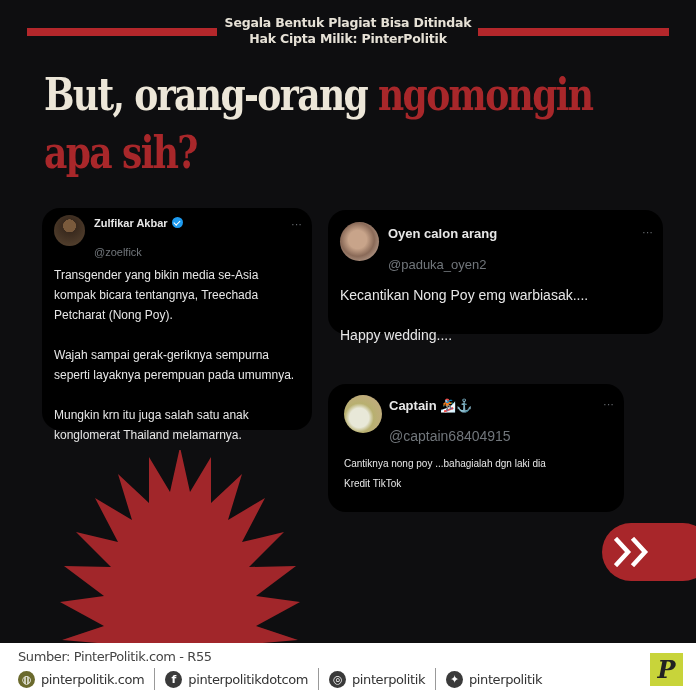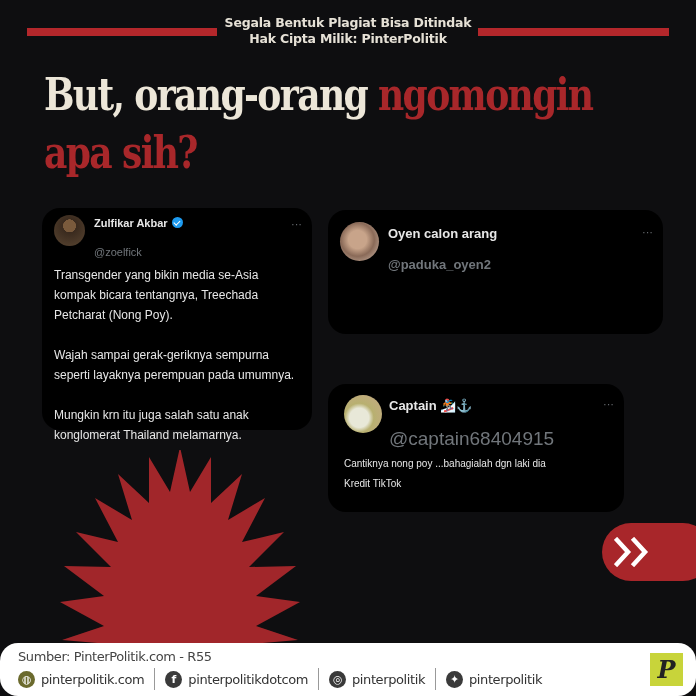--- a/index.html
+++ b/index.html
@@ -13,21 +13,21 @@
   .burst{position:absolute;left:20px;top:450px;}
   .card{position:absolute;background:#000;border-radius:18px;}
   .avatar{position:absolute;border-radius:50%;overflow:hidden;}
   .name{position:absolute;font-weight:bold;color:#e7e7e7;white-space:nowrap;}
   .handle{position:absolute;color:#71767b;white-space:nowrap;margin-top:14px;}
   .dots{position:absolute;color:#6b6f74;font-size:11px;letter-spacing:0;}
   .body{position:absolute;color:#e7e7e7;white-space:pre-line;}
   .verified{display:inline-block;width:11px;height:11px;border-radius:50%;background:#1d9bf0;vertical-align:-1px;margin-left:4px;position:relative;}
   .verified:after{content:"";position:absolute;left:3.5px;top:2px;width:2.5px;height:5px;border:solid #fff;border-width:0 1.6px 1.6px 0;transform:rotate(45deg);}
   .next{position:absolute;left:602px;top:523px;width:110px;height:58px;border-radius:29px;background:#a8262a;}
-  .footer{position:absolute;left:0;top:643px;width:696px;height:53px;background:#fff;border-radius:18px;}
+  .footer{position:absolute;left:0;top:643px;width:696px;height:53px;background:#fff;}
   .src{position:absolute;left:18px;top:6px;font-size:13px;color:#444;font-family:"DejaVu Sans",sans-serif;letter-spacing:-0.4px;}
   .socials{position:absolute;left:18px;top:25px;display:flex;align-items:center;font-size:13px;color:#333;font-family:"DejaVu Sans",sans-serif;letter-spacing:-0.4px;}
   .soc{display:flex;align-items:center;gap:6px;padding-right:10px;}
   .sep{width:1px;height:22px;background:#999;margin-right:10px;}
   .ico{width:17px;height:17px;border-radius:50%;background:#3a3a3a;display:flex;align-items:center;justify-content:center;color:#fff;font-size:11px;font-weight:bold;}
   .ico.web{background:#6b6a2d;}
   .logo{position:absolute;left:650px;top:653px;width:33px;height:33px;background:#c8d43a;color:#222;font-family:"DejaVu Serif",serif;font-weight:bold;font-style:italic;font-size:24px;line-height:33px;text-align:center;}
 </style>
 </head>
 <body>
@@ -61,28 +61,31 @@
 Wajah sampai gerak-geriknya sempurna
 seperti layaknya perempuan pada umumnya.
 
 Mungkin krn itu juga salah satu anak
 konglomerat Thailand melamarnya.</div>
 </div>
 
 <div class="card" style="left:328px;top:210px;width:335px;height:124px;">
   <div class="avatar" style="left:12px;top:12px;width:39px;height:39px;background:radial-gradient(circle at 45% 45%,#c8a48a 0 30%,#8a6a58 55%,#d6c2b2 100%);"></div>
   <div class="name" style="left:60px;top:16px;font-size:13px;">Oyen calon arang</div>
-  <div class="handle" style="left:60px;top:33px;font-size:13px;font-weight:bold;">@paduka_oyen2</div>
+  <div class="handle" style="left:60px;top:33px;font-size:13px;">@paduka_oyen2</div>
   <div class="dots" style="right:10px;top:16px;">···</div>
+  <div class="body" style="left:12px;top:75px;font-size:14px;line-height:20px;width:310px;">Kecantikan Nong Poy emg warbiasak....
+
+Happy wedding....</div>
 </div>
 
 <div class="card" style="left:328px;top:384px;width:296px;height:128px;">
   <div class="avatar" style="left:16px;top:11px;width:38px;height:38px;background:radial-gradient(circle at 40% 60%,#e8e8d8 0 30%,#b8b070 45%,#c7a888 100%);"></div>
   <div class="name" style="left:61px;top:14px;font-size:13px;">Captain 🏂⚓</div>
-  <div class="handle" style="left:61px;top:30px;font-size:19px;">@captain68404915</div>
+  <div class="handle" style="left:61px;top:30px;font-size:14px;">@captain68404915</div>
   <div class="dots" style="right:10px;top:14px;">···</div>
   <div class="body" style="left:16px;top:70px;font-size:10px;line-height:20px;width:310px;">Cantiknya nong poy ...bahagialah dgn laki dia
 Kredit TikTok</div>
 </div>
 
 <div class="next">
   <svg width="40" height="30" viewBox="0 0 40 30" style="position:absolute;left:12px;top:14px;">
     <polyline points="3,3 14,15 3,27" fill="none" stroke="#fff" stroke-width="4.5" stroke-linecap="square"></polyline>
     <polyline points="20,3 31,15 20,27" fill="none" stroke="#fff" stroke-width="4.5" stroke-linecap="square"></polyline>
   </svg>

